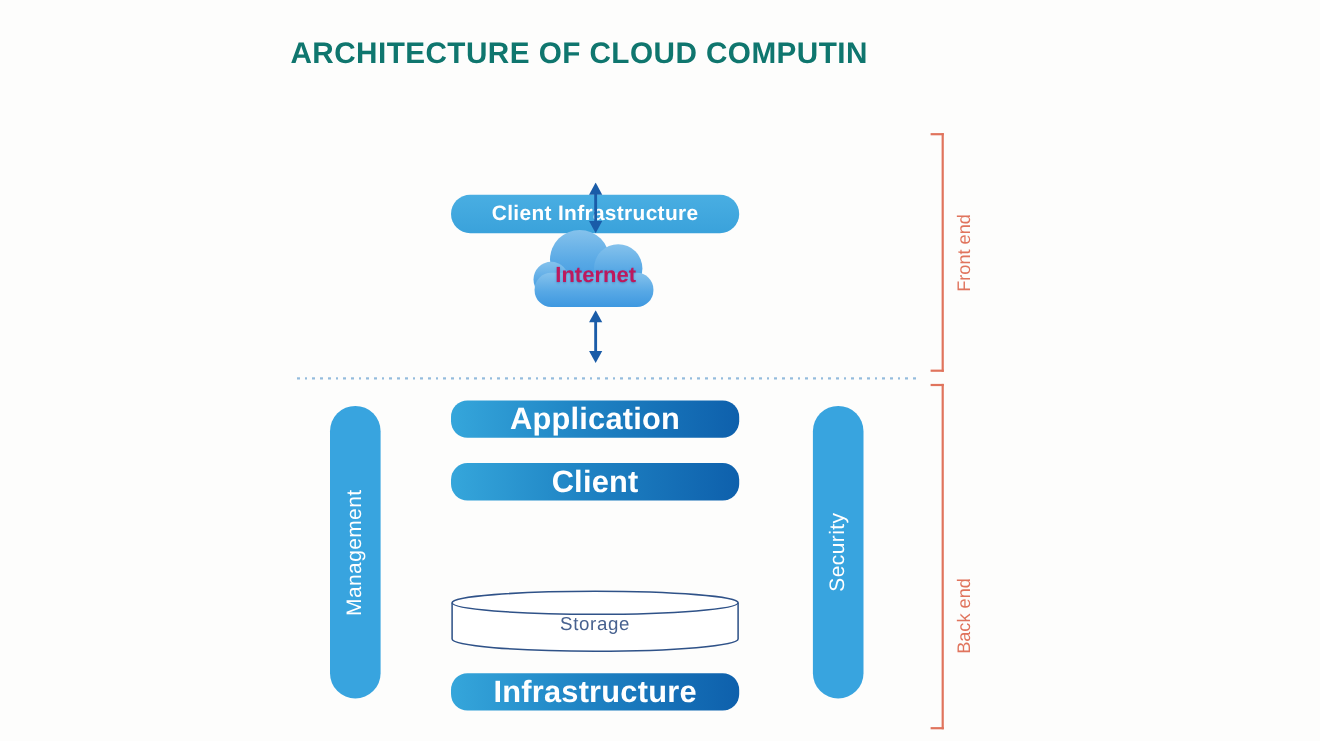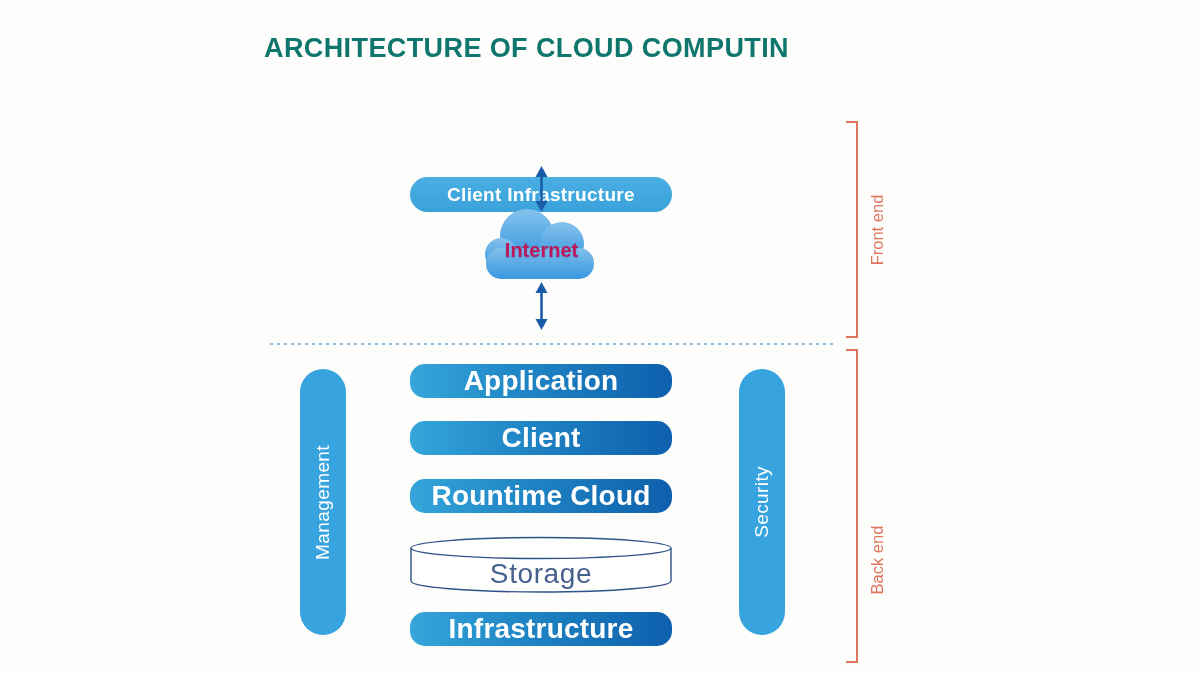--- a/index.html
+++ b/index.html
@@ -141,21 +141,21 @@
     left:409px; top:536px;
     width:264px; height:58px;
   }
   .storage svg{ display:block; }
   .storage-label{
     position:absolute;
     left:0; top:22px;
     width:100%;
     text-align:center;
     color:#47618f;
-    font-size:28px;
+    font-size:17px;
     letter-spacing:0.6px;
   }
 </style>
 </head>
 <body>
 
 <div class="canvas">
 
   <div class="title">ARCHITECTURE OF CLOUD COMPUTIN</div>
 
@@ -215,23 +215,20 @@
   </div>
 
   <div class="hpill hpill-application">
     <span>Application</span>
   </div>
 
   <div class="hpill hpill-service">
     <span>Client</span>
   </div>
 
-  <div class="hpill hpill-runtime">
-    <span>Rountime Cloud</span>
-  </div>
 
   <div class="storage">
     <svg width="264" height="58" viewBox="0 0 264 58">
       <path d="M2,12 L2,45 A130,11 0 0 0 262,45 L262,12" fill="#ffffff" stroke="#2f5288" stroke-width="1.4"></path>
       <ellipse cx="132" cy="12" rx="130" ry="10.5" fill="#ffffff" stroke="#2f5288" stroke-width="1.4"></ellipse>
     </svg>
     <div class="storage-label">Storage</div>
   </div>
 
   <div class="hpill hpill-infrastructure">

